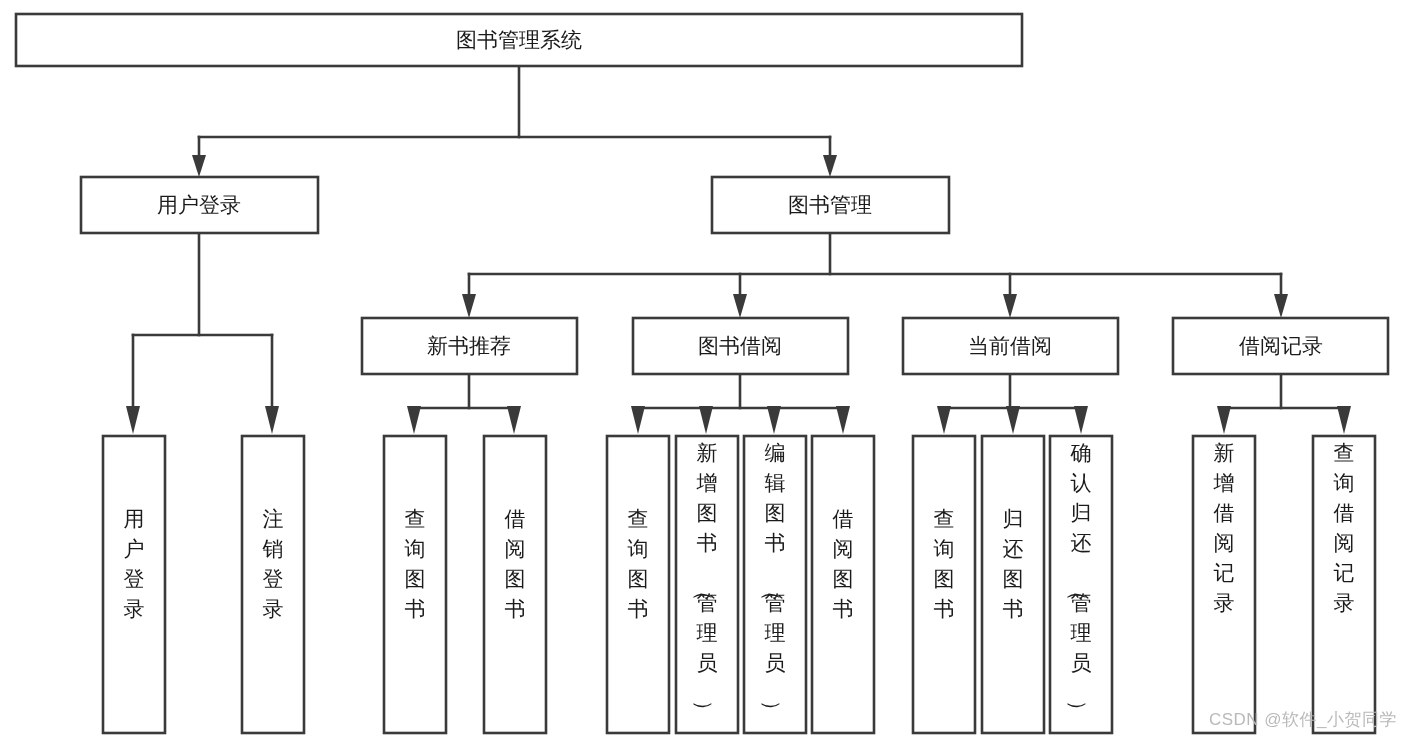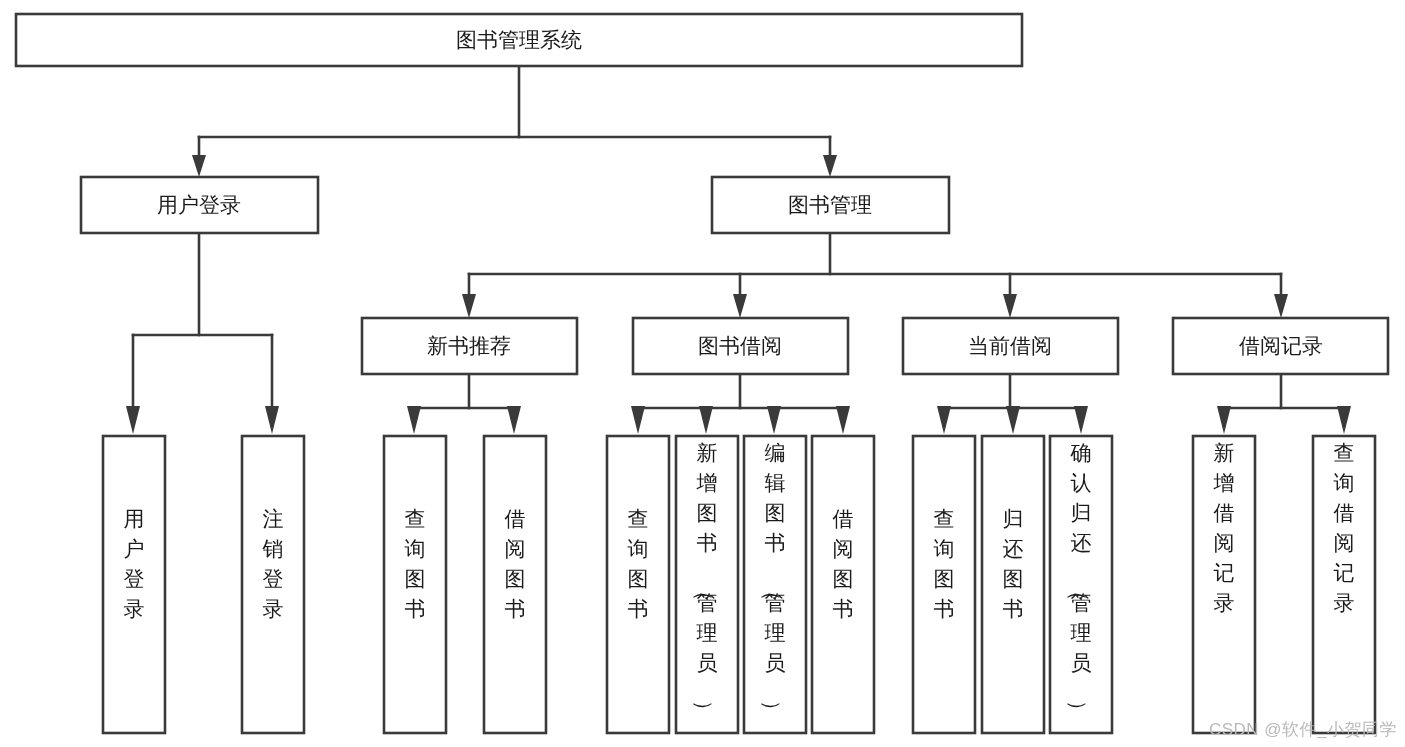--- a/index.html
+++ b/index.html
@@ -53,21 +53,21 @@
   }
   .node-label-v {
     font-family: "Liberation Sans", "DejaVu Sans", sans-serif;
     font-size: 21px;
     fill: #1b1b1b;
     text-anchor: middle;
   }
   .watermark {
     position: absolute;
     right: 8px;
-    bottom: 6px;
+    bottom: 16px;
     font-family: "Liberation Sans", "DejaVu Sans", sans-serif;
     font-size: 17px;
     color: #b9b9b9;
     letter-spacing: 0.5px;
     white-space: nowrap;
     pointer-events: none;
   }
 </style>
 </head>
 <body>

